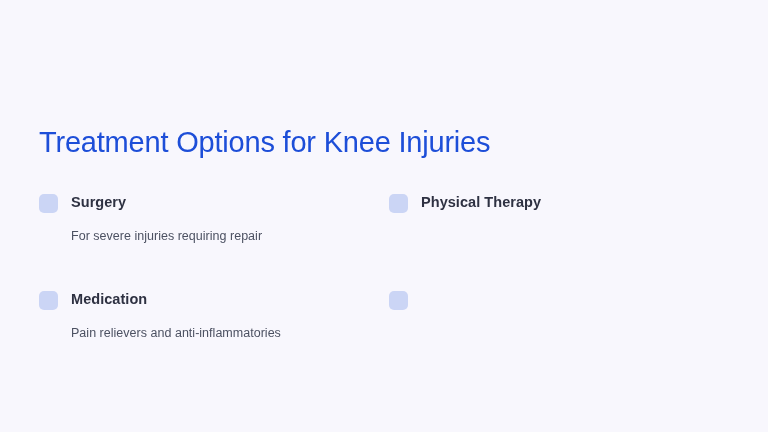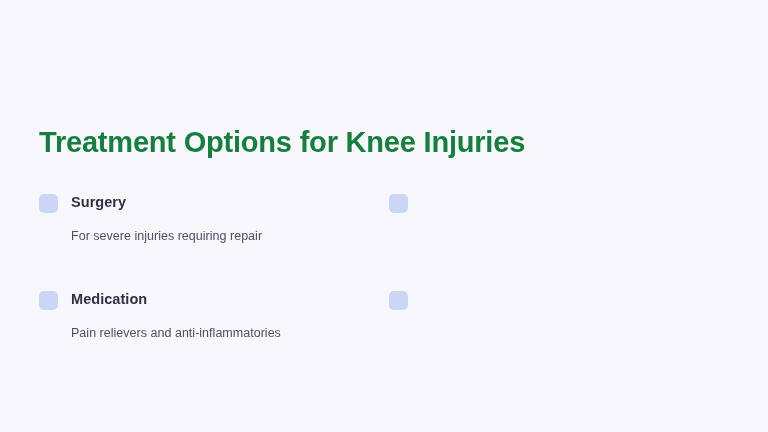--- a/index.html
+++ b/index.html
@@ -22,23 +22,23 @@
     height: 432px;
     background: #F8F7FD;
     box-sizing: border-box;
   }
 
   .slide-title {
     position: absolute;
     left: 39px;
     top: 122px;
     font-size: 29px;
-    font-weight: bold;
+    font-weight: normal;
     letter-spacing: -0.2px;
-    color: #15803d;
+    color: #1d4ed8;
     line-height: 40px;
     white-space: nowrap;
   }
 
   .options-grid {
     position: absolute;
     left: 39px;
     top: 192px;
     width: 690px;
     display: grid;
@@ -101,20 +101,21 @@
       <span class="option-marker"></span>
       <div class="option-body">
         <div class="option-heading">Surgery</div>
         <div class="option-desc">For severe injuries requiring repair</div>
       </div>
     </div>
 
     <div class="option-item">
       <span class="option-marker"></span>
       <div class="option-body">
+        <div class="option-heading">Physical Therapy</div>
       </div>
     </div>
 
     <div class="option-item">
       <span class="option-marker"></span>
       <div class="option-body">
         <div class="option-heading">Medication</div>
         <div class="option-desc">Pain relievers and anti-inflammatories</div>
       </div>
     </div>

